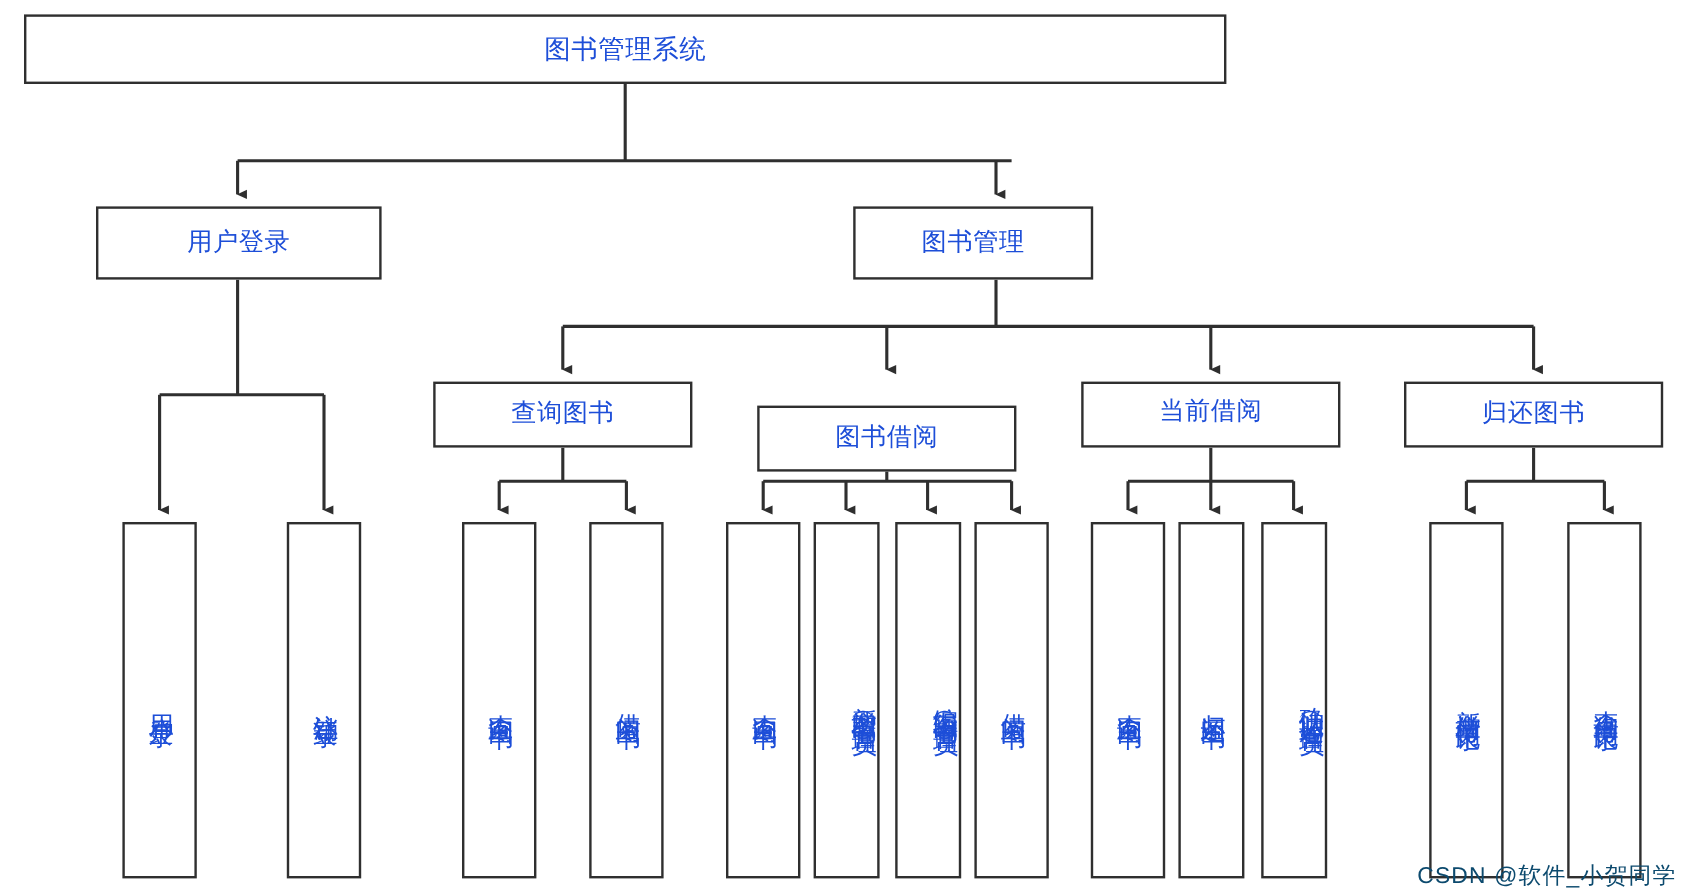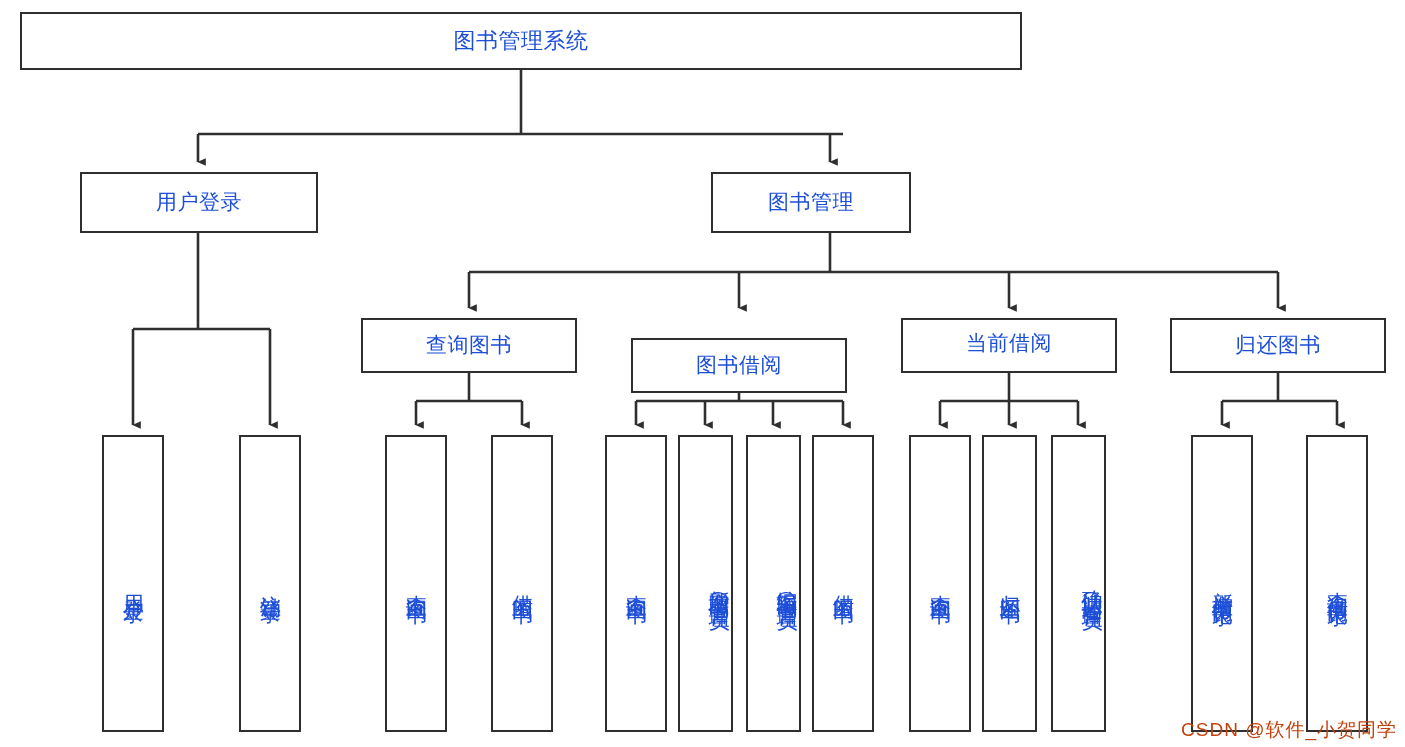--- a/index.html
+++ b/index.html
@@ -59,21 +59,21 @@
     padding-top: 0;
   }
   .node-label {
     display: block;
   }
   #watermark {
     position: absolute;
     right: 8px;
     bottom: 4px;
     font-size: 19px;
-    color: #c2410c;
+    color: #0c4a6e;
     letter-spacing: 1px;
     white-space: nowrap;
     font-family: "Liberation Sans", "DejaVu Sans", sans-serif;
   }
 </style>
 </head>
 <body>
 
 <div id="diagram-canvas">
 

